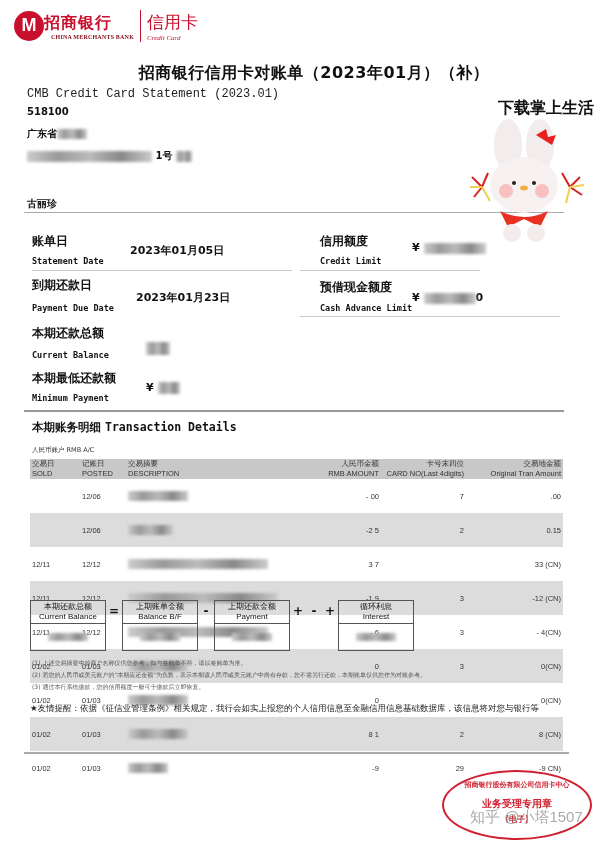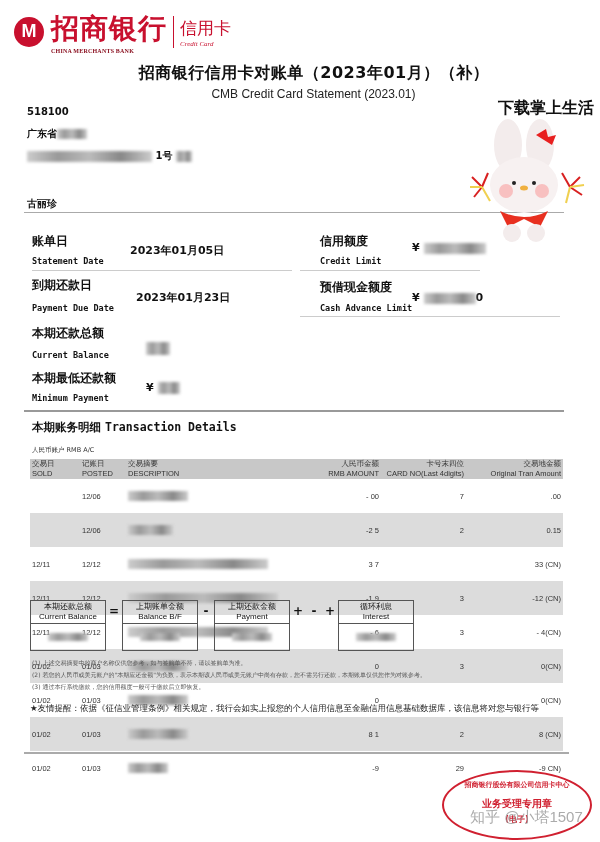--- a/index.html
+++ b/index.html
@@ -1,27 +1,27 @@
 <!DOCTYPE html>
 <html><head>
 <meta charset="utf-8">
 <style>
   * { box-sizing: border-box; margin: 0; padding: 0; }
   body { width: 600px; height: 842px; background: #fff; font-family: "DejaVu Sans", sans-serif; color: #111; position: relative; overflow: hidden; }
   .abs { position: absolute; }
   .logo { left: 14px; top: 10px; display: flex; align-items: center; }
   .logo-mark { width: 30px; height: 30px; border-radius: 50%; background: #c8102e; position: relative; }
   .logo-mark::after { content: "M"; position: absolute; left: 0; right: 0; top: 4px; text-align: center; color: #fff; font-weight: bold; font-size: 18px; font-family: "Liberation Sans", sans-serif; }
-  .logo-cn { color: #c8102e; font-size: 28px; font-weight: bold; margin-left: 7px; letter-spacing: 1px; font-family: "DejaVu Serif", serif; }
+  .logo-cn { color: #c8102e; font-size: 16px; font-weight: bold; letter-spacing: 1px; font-family: "DejaVu Serif", serif; }
   .logo-en { color: #8a1020; font-size: 6px; font-weight: bold; margin-left: 7px; font-family: "Liberation Serif", serif; letter-spacing: 0.2px; }
   .logo-sep { width: 1px; height: 32px; background: #c8102e; margin: 0 6px; }
   .logo-card-cn { color: #c8102e; font-size: 17px; font-family: "DejaVu Serif", serif; }
   .logo-card-en { color: #c8102e; font-size: 7px; font-style: italic; font-family: "Liberation Serif", serif; }
   .title { left: 0; width: 600px; top: 63px; text-align: center; font-size: 16px; font-weight: bold; letter-spacing: 0.5px; padding-left: 28px; }
-  .subtitle { left: 0; width: 600px; top: 87px; text-align: center; font-size: 12px; font-family: Liberation Sans, sans-serif; padding-left: 27px; color: #222; }
+  .subtitle { left: 0; width: 600px; top: 87px; text-align: left; font-size: 12px; font-family: Liberation Mono, monospace; padding-left: 27px; color: #222; }
   .addr { left: 27px; font-size: 10px; font-weight: bold; }
   .blur { display: inline-block; background: linear-gradient(90deg,#ccc,#999,#bbb,#888,#ccc); filter: blur(1.5px); vertical-align: middle; }
   .hr { height: 2px; background: #999; }
   .lbl-cn { font-size: 12px; font-weight: bold; }
   .lbl-en { font-size: 8.5px; font-family: "DejaVu Sans Mono", monospace; font-weight: bold; }
   .val { font-size: 11px; font-weight: bold; }
   .section-title { left: 32px; top: 420px; font-size: 11.5px; font-weight: bold; }
   .section-title span.en { font-family: "DejaVu Sans Mono", monospace; }
   .acct { left: 32px; top: 446px; font-size: 6.5px; color: #333; }
   table.tx { position: absolute; left: 30px; top: 459px; width: 533px; border-collapse: collapse; font-family: "Liberation Sans", sans-serif; font-size: 7.5px; color: #333; }

